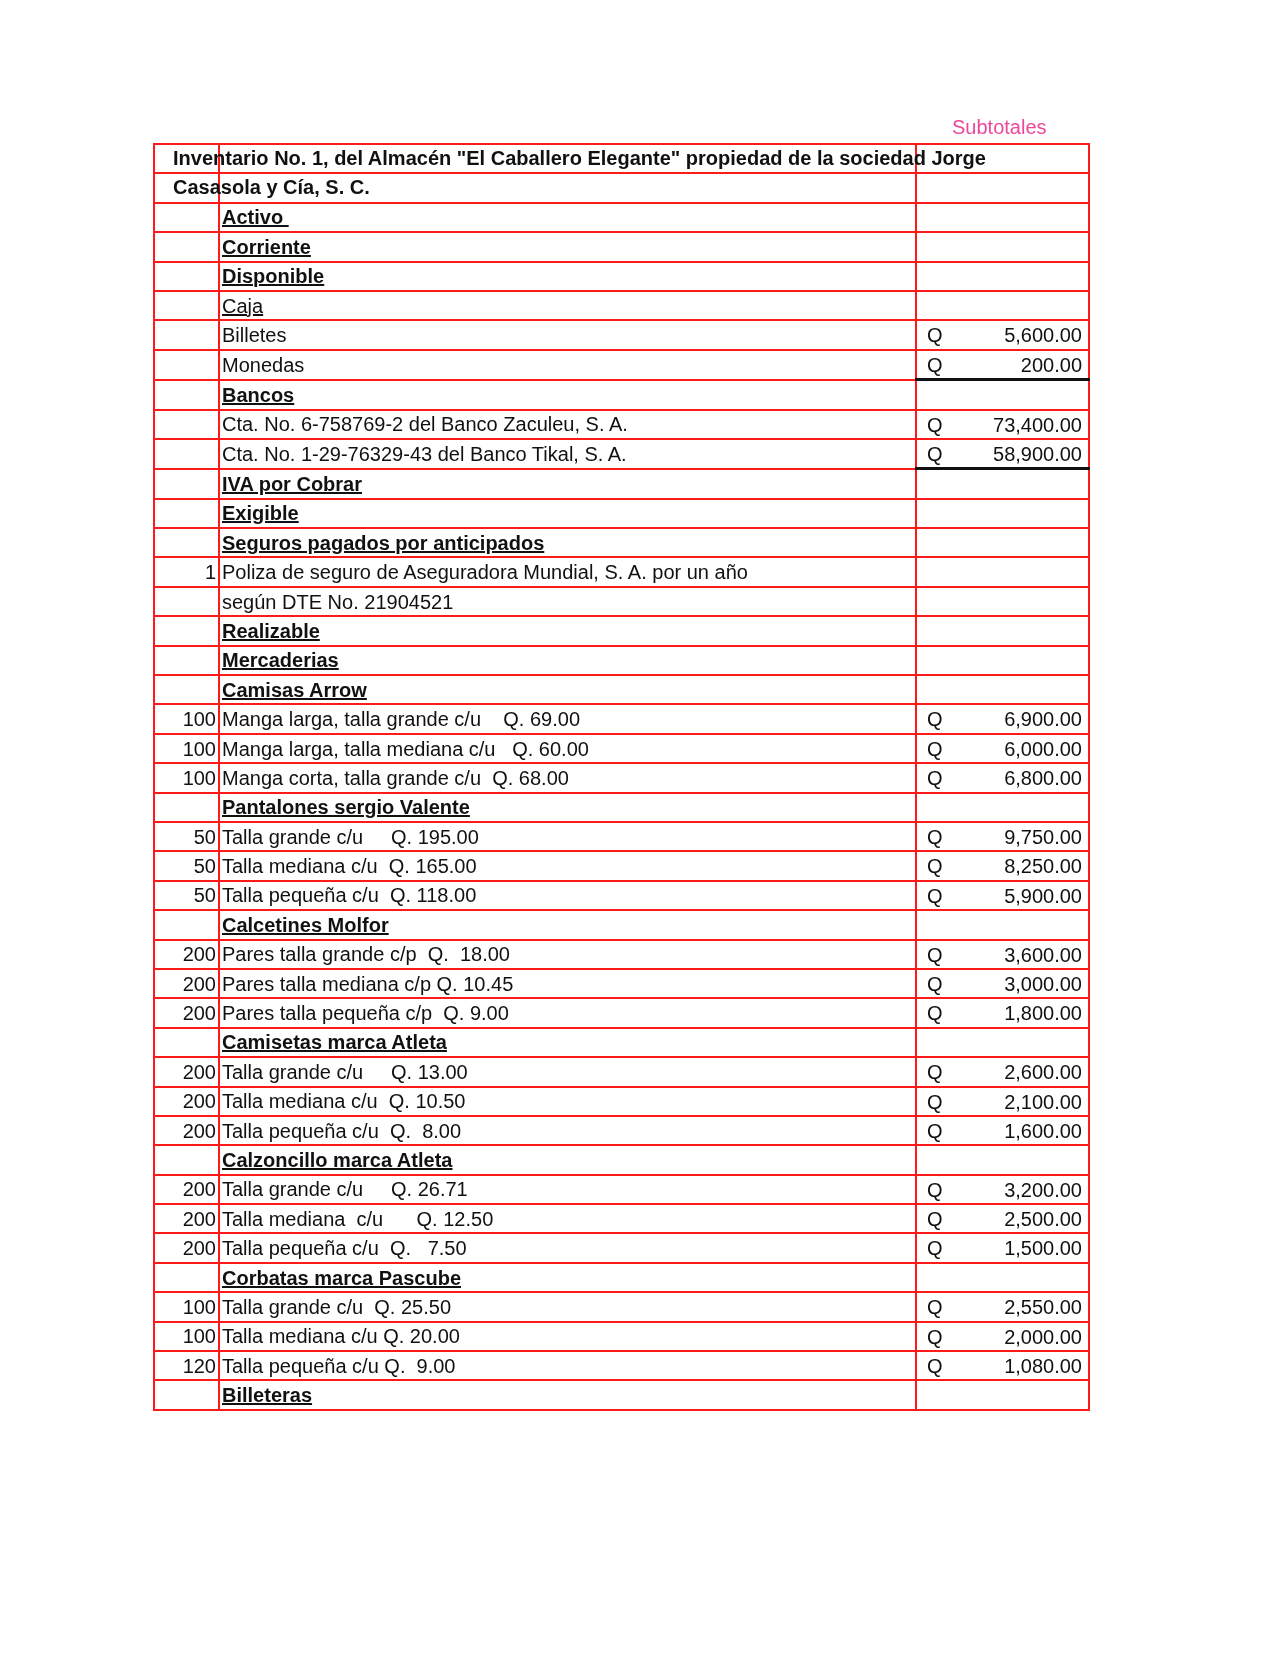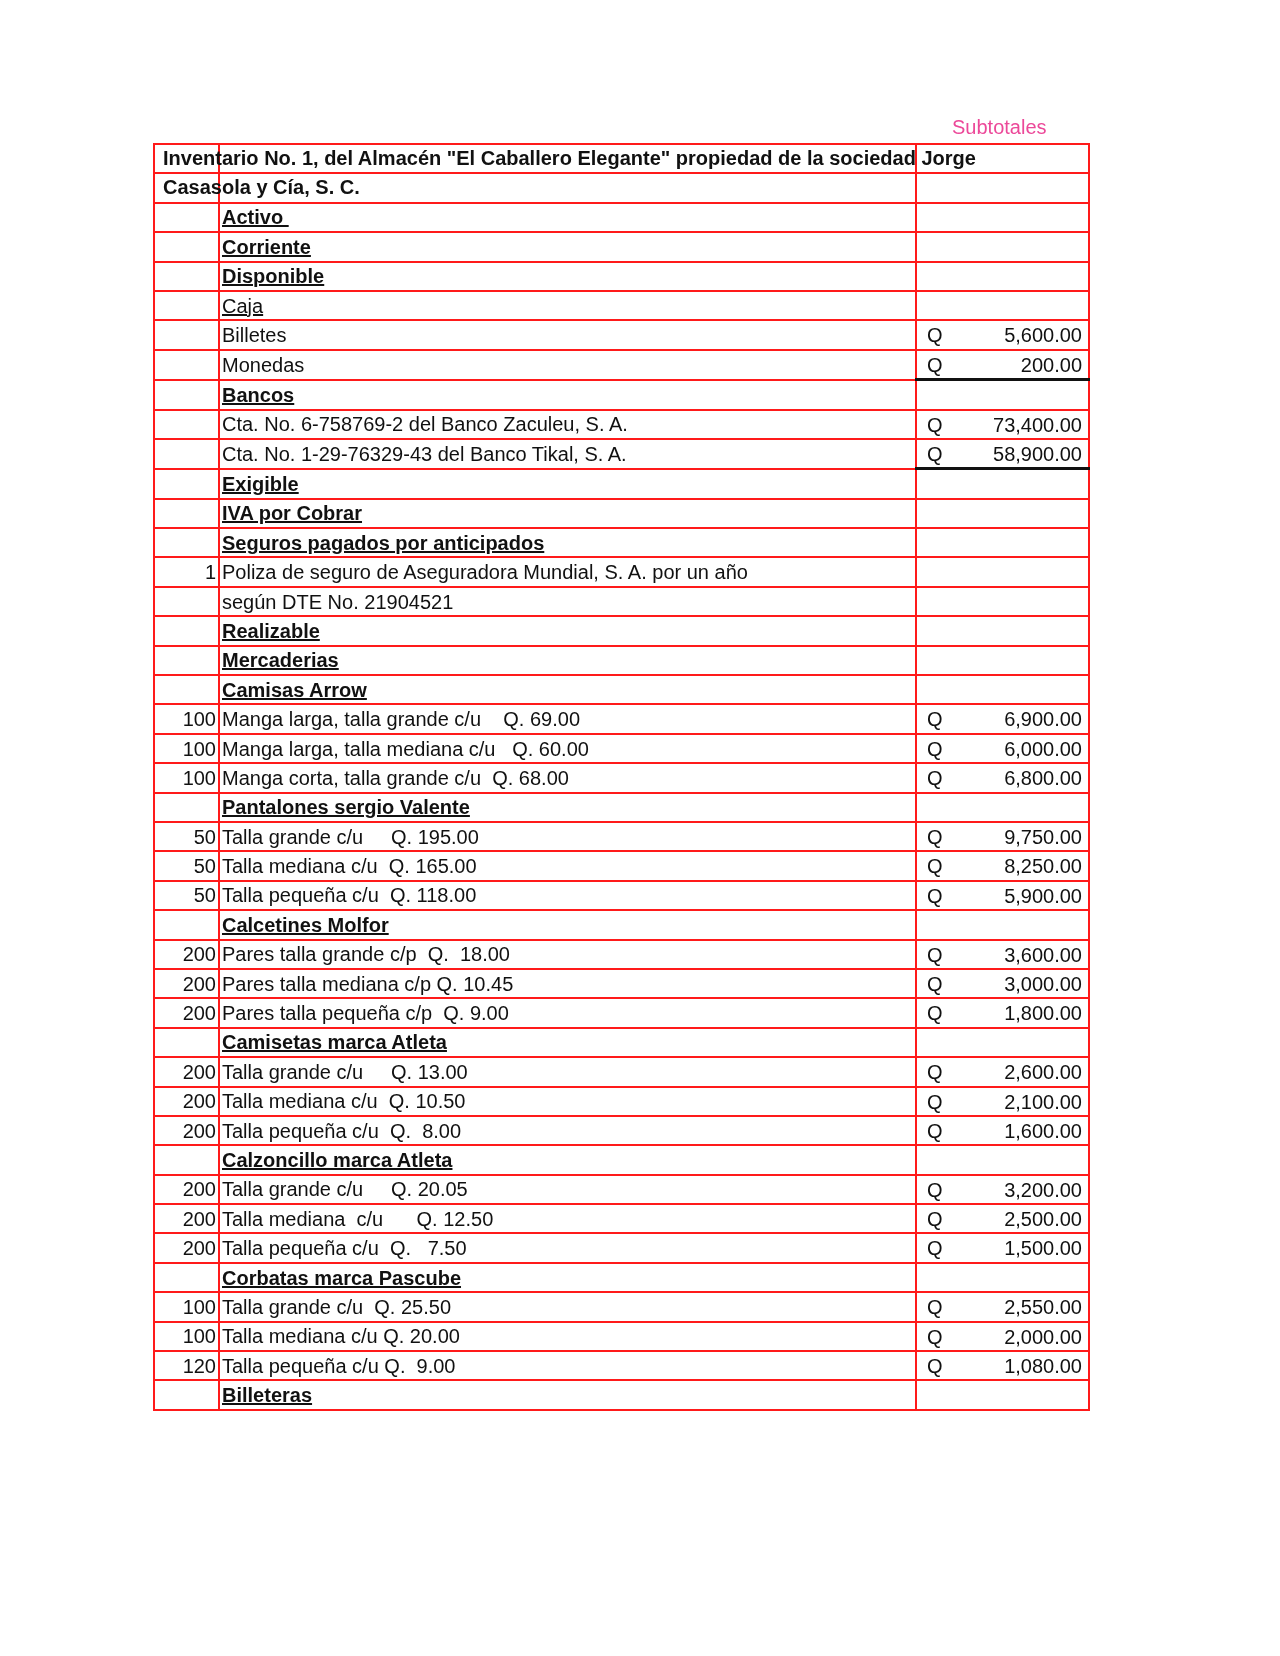--- a/index.html
+++ b/index.html
@@ -7,21 +7,21 @@
          font-family:"Liberation Sans", "DejaVu Sans", sans-serif; color:#111; }
   .subtotales-label { position:absolute; left:952px; top:116px; font-size:20px; color:#ec4899; }
   .sheet { position:absolute; left:153px; top:143px; width:935px; border-collapse:collapse; table-layout:fixed; }
   .sheet td { border:2px solid #ff1a1a; height:27.4px; padding:0 2px; font-size:20px; white-space:nowrap; overflow:visible; vertical-align:middle; line-height:20px; }
   .c-qty { width:61px; text-align:right; padding-right:1px; }
   .c-desc { width:690px; text-align:left; }
   .c-amt { width:168px; position:relative; }
   .heading { font-weight:bold; text-decoration:underline; }
   .ul { text-decoration:underline; }
   .title-cell { font-weight:bold; position:relative; }
-  .title-text { position:absolute; left:8px; top:3px; white-space:nowrap; z-index:2; }
+  .title-text { position:absolute; left:18px; top:3px; white-space:nowrap; z-index:2; }
   .cur { position:absolute; left:10px; top:4px; }
   .amt { position:absolute; right:6px; top:4px; }
   .rule-bottom { border-bottom:3px solid #111 !important; }
 </style>
 </head>
 <body>
 
 <div class="subtotales-label">Subtotales</div>
 
 <table class="sheet">
@@ -112,29 +112,29 @@
       <tr>
         <td class="c-qty"></td>
         <td class="c-desc"><span style="white-space: pre;">Cta. No. 1-29-76329-43 del Banco Tikal, S. A.</span></td>
         <td class="c-amt rule-bottom">
           <span class="cur">Q</span>
           <span class="amt">58,900.00</span>
         </td>
       </tr>
       <tr>
         <td class="c-qty"></td>
+        <td class="c-desc"><span class="heading" style="white-space: pre;">IVA por Cobrar</span></td>
+        <td class="c-amt">
+          <span class="cur"></span>
+          <span class="amt"></span>
+        </td>
+      </tr>
+      <tr>
+        <td class="c-qty"></td>
         <td class="c-desc"><span class="heading" style="white-space: pre;">Exigible</span></td>
-        <td class="c-amt">
-          <span class="cur"></span>
-          <span class="amt"></span>
-        </td>
-      </tr>
-      <tr>
-        <td class="c-qty"></td>
-        <td class="c-desc"><span class="heading" style="white-space: pre;">IVA por Cobrar</span></td>
         <td class="c-amt">
           <span class="cur"></span>
           <span class="amt"></span>
         </td>
       </tr>
       <tr>
         <td class="c-qty"></td>
         <td class="c-desc"><span class="heading" style="white-space: pre;">Seguros pagados por anticipados</span></td>
         <td class="c-amt">
           <span class="cur"></span>
@@ -304,21 +304,21 @@
       <tr>
         <td class="c-qty"></td>
         <td class="c-desc"><span class="heading" style="white-space: pre;">Calzoncillo marca Atleta</span></td>
         <td class="c-amt">
           <span class="cur"></span>
           <span class="amt"></span>
         </td>
       </tr>
       <tr>
         <td class="c-qty">200</td>
-        <td class="c-desc"><span style="white-space: pre;">Talla grande c/u     Q. 20.05</span></td>
+        <td class="c-desc"><span style="white-space: pre;">Talla grande c/u     Q. 26.71</span></td>
         <td class="c-amt">
           <span class="cur">Q</span>
           <span class="amt">3,200.00</span>
         </td>
       </tr>
       <tr>
         <td class="c-qty">200</td>
         <td class="c-desc"><span style="white-space: pre;">Talla mediana  c/u      Q. 12.50</span></td>
         <td class="c-amt">
           <span class="cur">Q</span>

